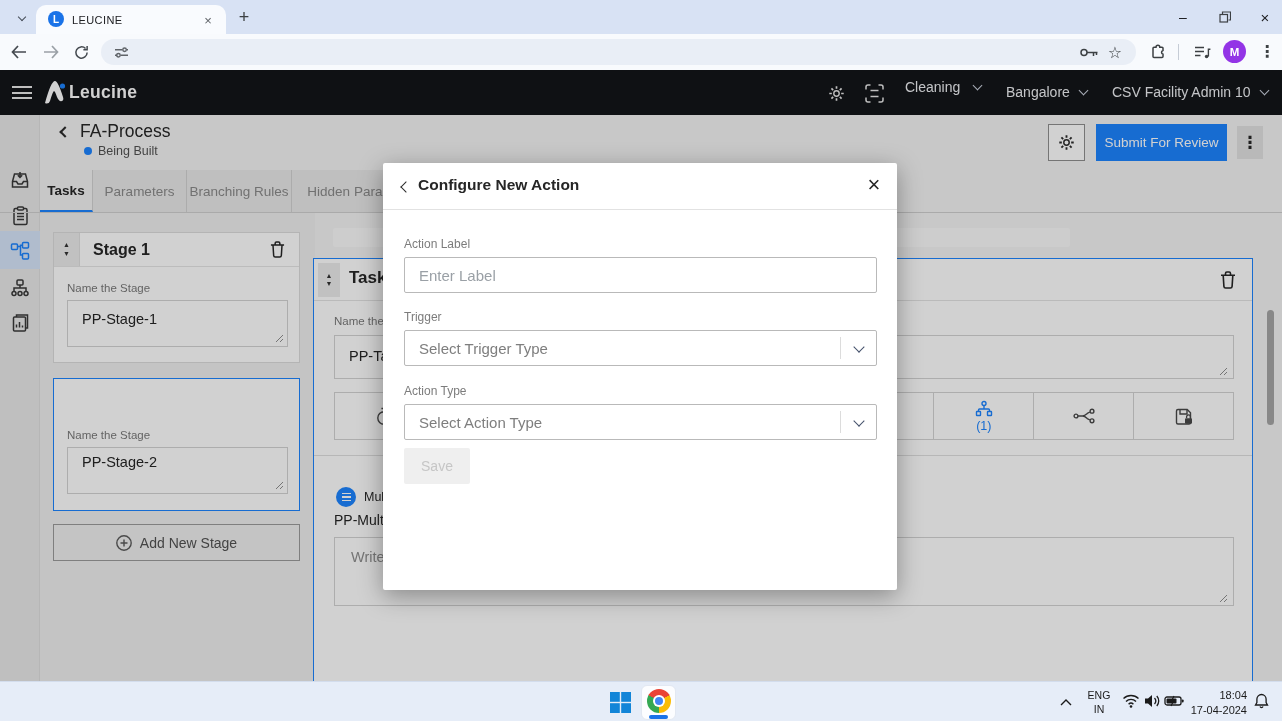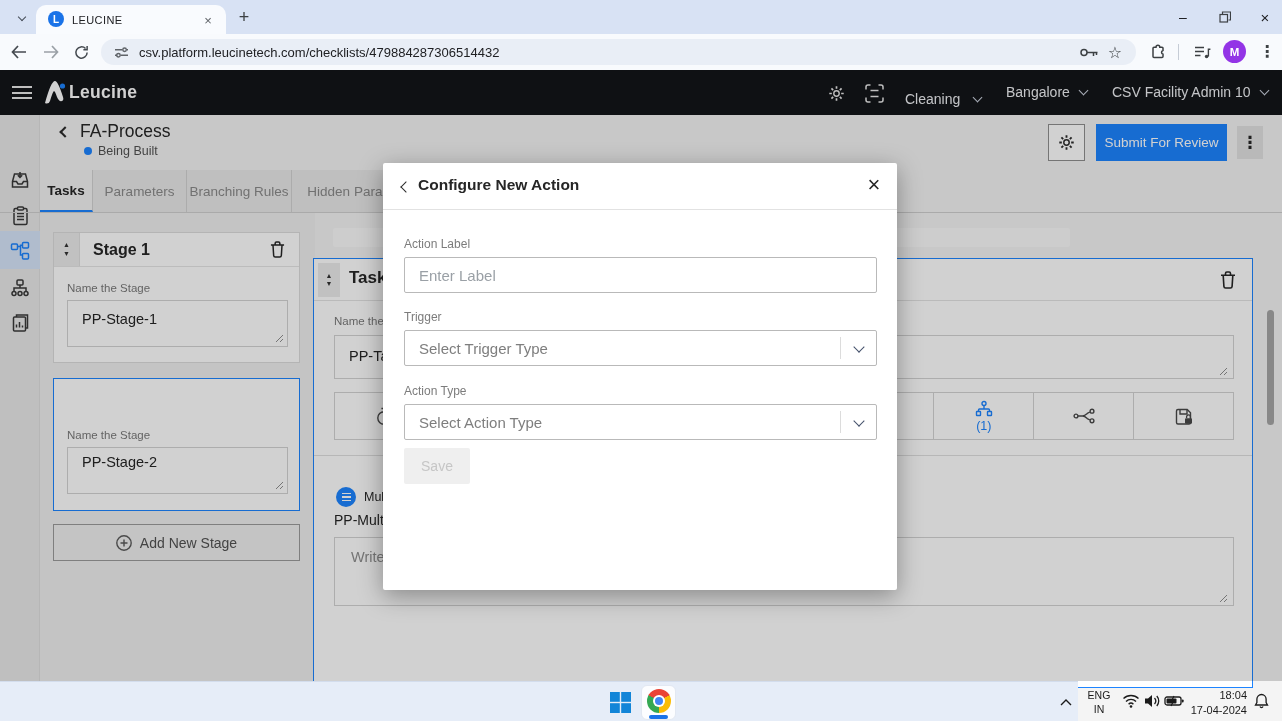--- a/index.html
+++ b/index.html
@@ -70,21 +70,20 @@
       </svg>
   </div>
   <div class="abs" style="left:101px;top:5px;width:1035px;height:26px;background:#e9eef6;border-radius:13px">
     <div class="abs ibtn" style="left:12px;top:6px;width:16px;height:14px">
       <svg width="15" height="13" viewBox="0 0 16 14">
           <path d="M1 4h8M13.6 4H15M1 10h2.4M7 10h8" stroke="#5f6368" stroke-width="1.5" fill="none"></path>
           <circle cx="11.3" cy="4" r="1.9" stroke="#5f6368" stroke-width="1.5" fill="none"></circle>
           <circle cx="4.7" cy="10" r="1.9" stroke="#5f6368" stroke-width="1.5" fill="none"></circle>
         </svg>
     </div>
-    <div class="abs" style="left:38px;top:6px;font-size:13px;color:#202124">csv.platform.leucinetech.com/checklists/479884287306514432</div>
     <div class="abs ibtn" style="left:978px;top:7px;width:20px;height:12px">
       <svg width="19" height="11" viewBox="0 0 19 11">
           <circle cx="4" cy="5.5" r="3" fill="none" stroke="#3c4043" stroke-width="1.5"></circle>
           <path d="M7 5.5h10.5M13.5 5.5V9M16.5 5.5V8" stroke="#3c4043" stroke-width="1.5" fill="none"></path>
         </svg>
     </div>
     <div class="abs ibtn" style="left:1005px;top:4px;width:18px;height:18px;font-size:16px;color:#3c4043">☆</div>
   </div>
   <div class="abs ibtn" style="left:1148px;top:8px;width:20px;height:20px">
     <svg width="16" height="16" viewBox="0 0 16 16">
@@ -126,21 +125,21 @@
           </g>
         </svg>
     </div>
     <div class="abs ibtn" style="left:864px;top:13px;width:20px;height:20px">
       <svg width="19" height="19" viewBox="0 0 19 19">
           <g fill="none" stroke="#e9e9e9" stroke-width="1.5">
             <path d="M1 5.5V3a2 2 0 0 1 2-2h2.5M13.5 1H16a2 2 0 0 1 2 2v2.5M18 13.5V16a2 2 0 0 1-2 2h-2.5M5.5 18H3a2 2 0 0 1-2-2v-2.5M5.5 6.5h8M5.5 12.5h8"></path>
           </g>
         </svg>
     </div>
-    <div class="abs flexc" style="left:905px;top:18px;height:22px;gap:14px">
+    <div class="abs flexc" style="left:905px;top:6px;height:22px;gap:14px">
       <span style="font-size:14px;color:#eef0f3">Cleaning</span>
         <span class="chev"></span>
     </div>
     <div class="abs flexc" style="left:1006px;top:11px;height:22px;gap:10px">
       <span style="font-size:14px;color:#eef0f3">Bangalore</span>
         <span class="chev"></span>
     </div>
     <div class="abs flexc" style="left:1112px;top:11px;height:22px;gap:10px">
       <span style="font-size:14px;color:#eef0f3">CSV Facility Admin 10</span>
         <span class="chev"></span>
@@ -387,21 +386,21 @@
     <div class="msel" style="left:21px;top:241px">
       <span class="txt">Select Action Type</span>
       <span class="dd">
           <span class="chev" style="border-color:#44516b;width:8px;height:8px;border-width:1.8px"></span>
         </span>
     </div>
     <button class="abs" disabled="" style="left:21px;top:285px;width:66px;height:36px;background:#efefef;border:none;border-radius:2px;font-size:14px;color:#c6c6c6;font-family:'Liberation Sans',sans-serif">Save</button>
   </div>
 </div>
 
-<div class="abs" style="left:0;top:681px;width:1078px;height:40px;background:#e6edf8;border-top:1px solid #d3dded;z-index:200">
+<div class="abs" style="left:0;top:681px;width:1282px;height:40px;background:#e6edf8;border-top:1px solid #d3dded;z-index:200">
   <div class="abs ibtn" style="left:608px;top:9px;width:24px;height:22px">
     <svg width="21" height="21" viewBox="0 0 21 21">
         <rect x="0" y="0" width="9.8" height="9.8" fill="#1285d8"></rect>
         <rect x="11.2" y="0" width="9.8" height="9.8" fill="#1285d8"></rect>
         <rect x="0" y="11.2" width="9.8" height="9.8" fill="#1285d8"></rect>
         <rect x="11.2" y="11.2" width="9.8" height="9.8" fill="#1285d8"></rect>
       </svg>
   </div>
   <div class="abs" style="left:641px;top:3px;width:35px;height:35px;background:#fcfdff;border:1px solid #e2e8f2;border-radius:6px;cursor:pointer">
     <div class="abs" style="left:5px;top:3px;width:24px;height:24px;border-radius:50%;background:conic-gradient(from 60deg,#fbbc05 0 120deg,#34a853 120deg 240deg,#ea4335 240deg 360deg)">

